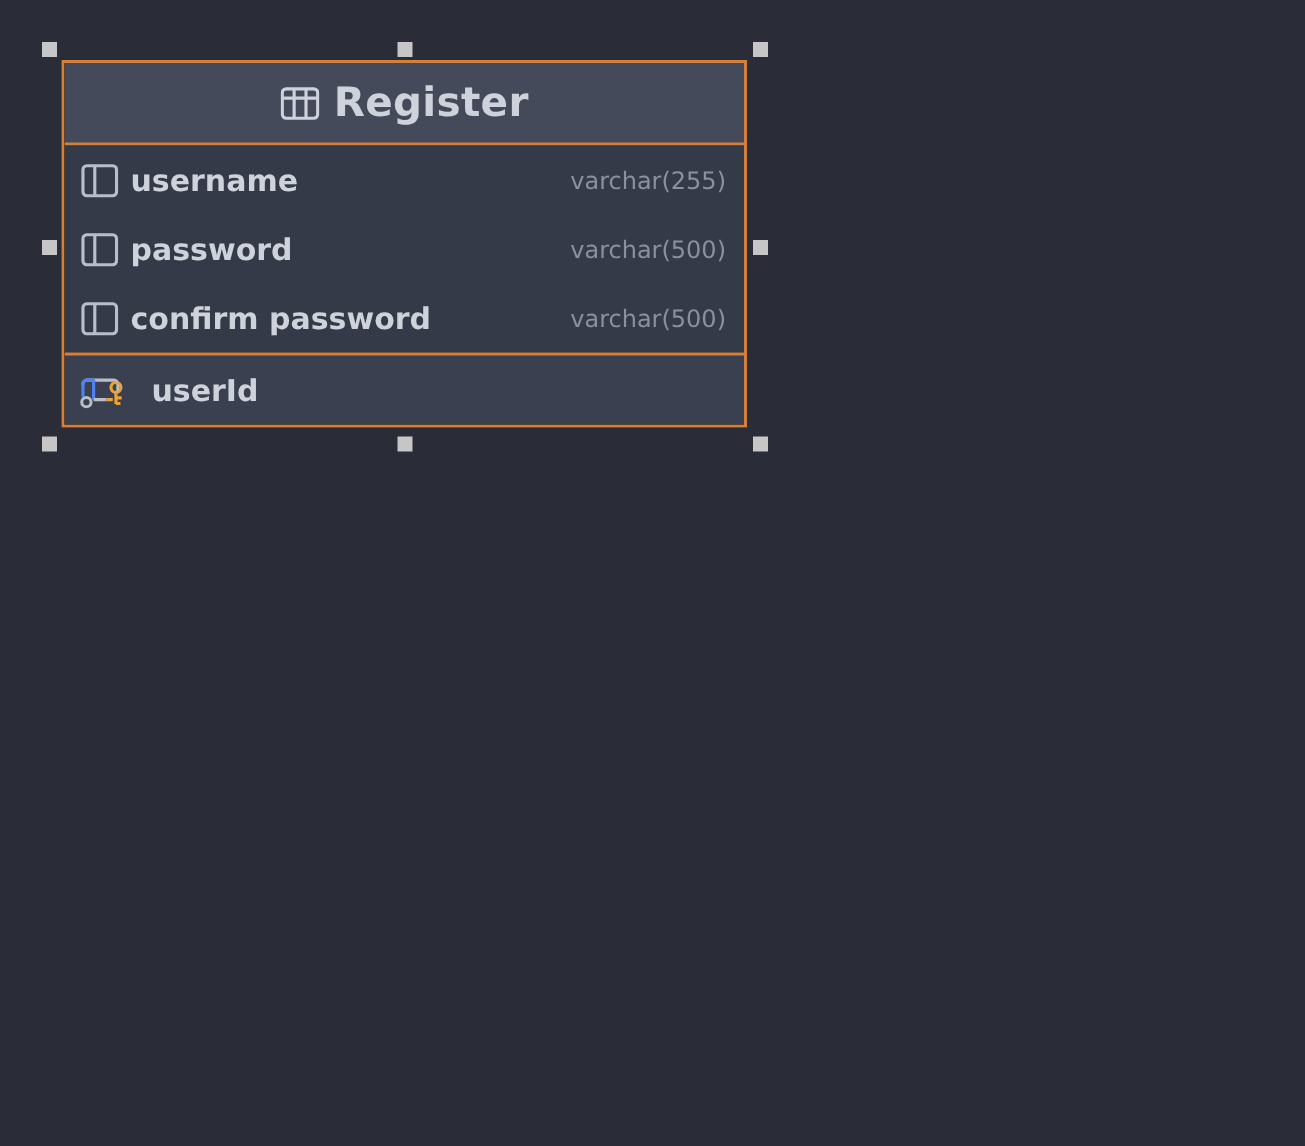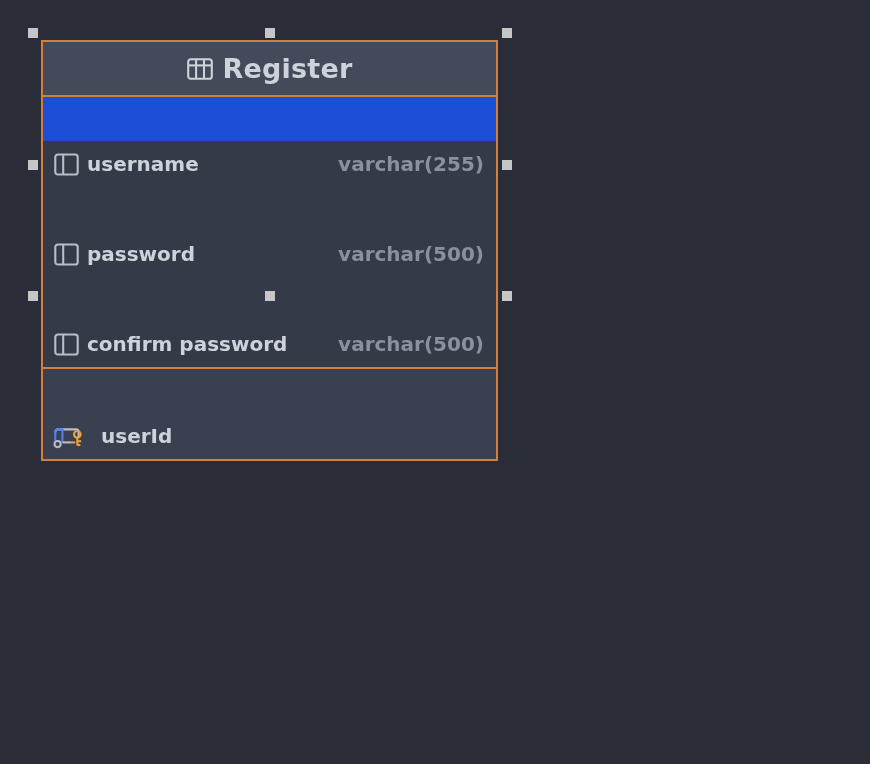--- a/index.html
+++ b/index.html
@@ -50,21 +50,21 @@
   .h-br { left: 474px; top: 263px; }
 
   
   #entity {
     position: absolute;
     left: 13px;
     top: 12px;
     width: 457px;
     border: 2px solid #d2803c;
     box-sizing: border-box;
-    background: #1d4ed8;
+    background: #000000;
     overflow: hidden;
   }
 
   
   .entity-header {
     background: #454a5a;
     border-bottom: 2px solid #d2803c;
     height: 55px;
     display: flex;
     align-items: center;
@@ -90,40 +90,39 @@
   
   .entity-body {
     background: #353a49;
   }
   .col-row {
     display: flex;
     align-items: center;
     height: 46px;
     padding: 0 12px 0 8px;
     box-sizing: border-box;
-    margin-top: 44px;
   }
   .col-row .col-icon {
     width: 30px;
     flex: 0 0 30px;
     display: flex;
     align-items: center;
     justify-content: center;
   }
   .col-name {
     color: #ced2da;
     font-size: 20px;
     font-weight: bold;
     margin-left: 6px;
     white-space: nowrap;
   }
   .col-type {
     color: #8a909e;
-    font-size: 20px;
-    font-weight: bold;
+    font-size: 16px;
+    font-weight: normal;
     margin-left: auto;
     white-space: nowrap;
   }
 
   
   .entity-fk {
     background: #3b4050;
     border-top: 2px solid #d2803c;
   }
   .entity-fk .col-row {

